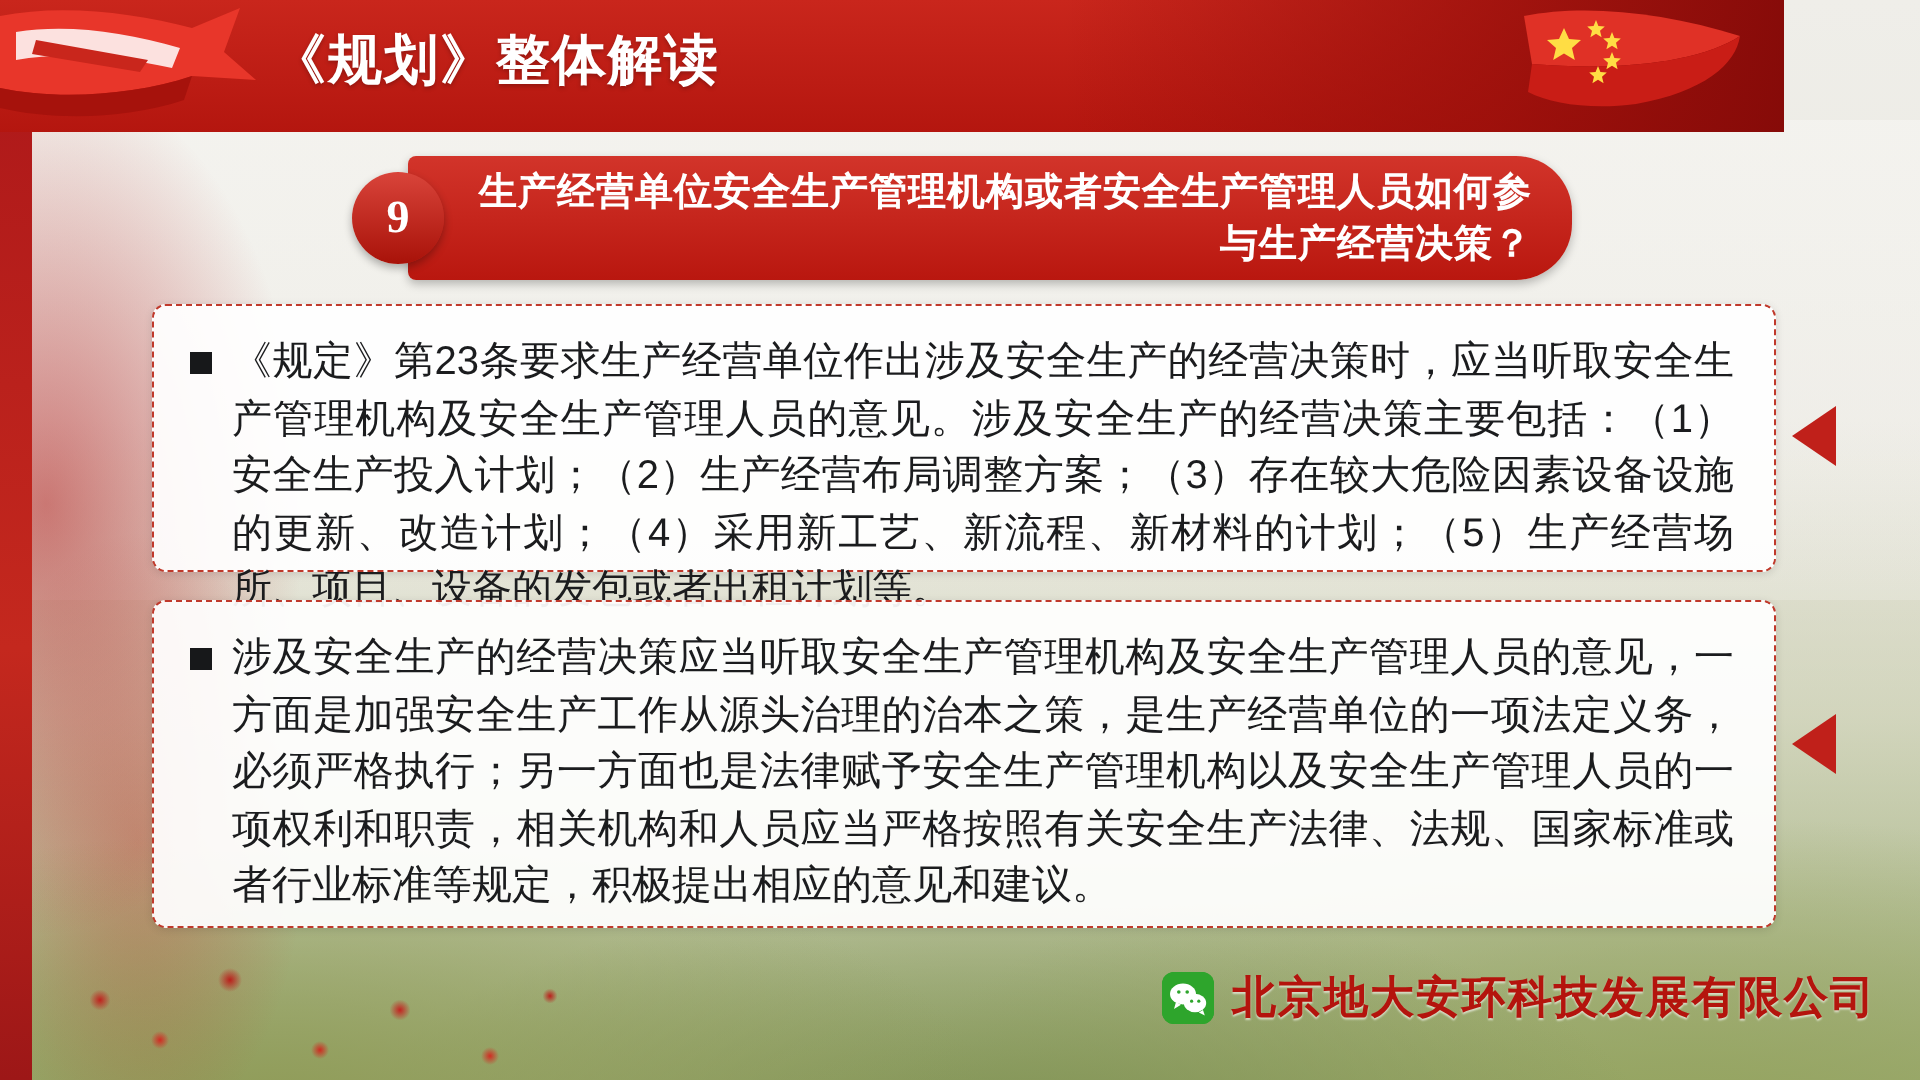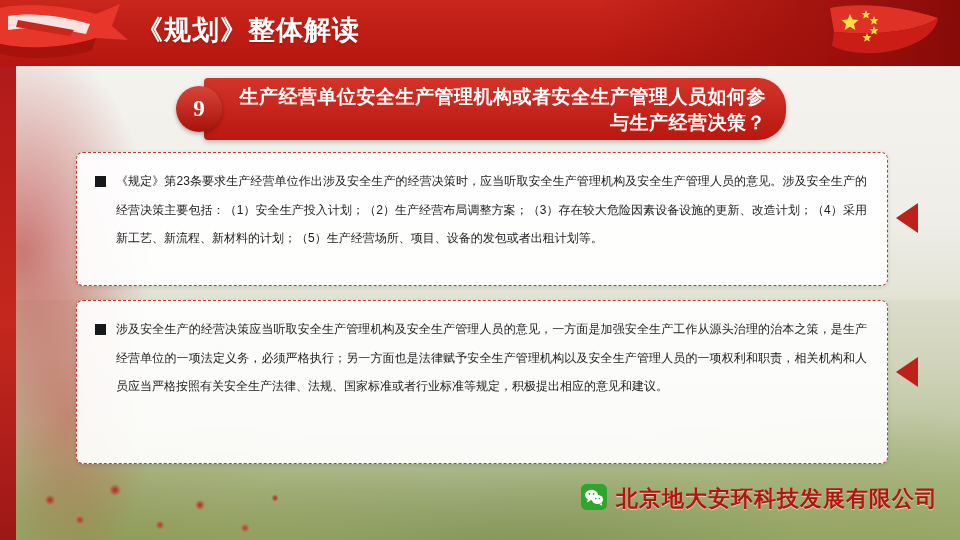--- a/index.html
+++ b/index.html
@@ -61,21 +61,21 @@
       radial-gradient(circle 8px at 95px 120px, #bb1f1b 0%, rgba(187,31,27,0) 75%),
       radial-gradient(circle 6px at 140px 155px, #cf2a20 0%, rgba(207,42,32,0) 75%),
       radial-gradient(circle 7px at 180px 135px, #c42220 0%, rgba(196,34,32,0) 75%),
       radial-gradient(circle 6px at 225px 158px, #d12c22 0%, rgba(209,44,34,0) 75%),
       radial-gradient(circle 5px at 255px 128px, #bb1f1b 0%, rgba(187,31,27,0) 75%);
   }
   
   .header {
     position: absolute;
     left: 0; top: 0;
-    width: 960px; height: 66px;
+    width: 892px; height: 66px;
     background: linear-gradient(180deg, #c9261c 0%, #b4160f 100%);
     overflow: hidden;
   }
   .header-dark {
     position: absolute;
     right: 0; top: 0;
     width: 360px; height: 66px;
     background: linear-gradient(90deg, rgba(150,14,10,0) 0%, rgba(150,14,10,0.75) 60%, rgba(132,10,8,0.95) 100%);
   }
   .header-ribbon {
@@ -153,40 +153,41 @@
     display: flex;
     gap: 10px;
   }
   .bullet {
     flex: 0 0 auto;
     width: 11px; height: 11px;
     background: #17181a;
     margin-top: 9px;
   }
   .para {
-    font-size: 12px;
+    font-size: 20px;
     line-height: 28.5px;
     color: #1b1c1e;
     text-align: justify;
     font-family: "Liberation Sans", sans-serif;
   }
   .arrow {
     position: absolute;
     width: 0; height: 0;
     border-top: 15px solid transparent;
     border-bottom: 15px solid transparent;
     border-right: 22px solid #c0201a;
   }
   .arrow-1 { left: 896px; top: 203px; }
   .arrow-2 { left: 896px; top: 357px; }
   
   .footer {
     position: absolute;
     right: 22px; bottom: 26px;
     display: flex;
+    align-items: center;
     gap: 9px;
   }
   .wechat-badge {
     width: 26px; height: 26px;
     border-radius: 6px;
     background: #2ea52c;
     position: relative;
   }
   .footer-text {
     font-size: 22px;

